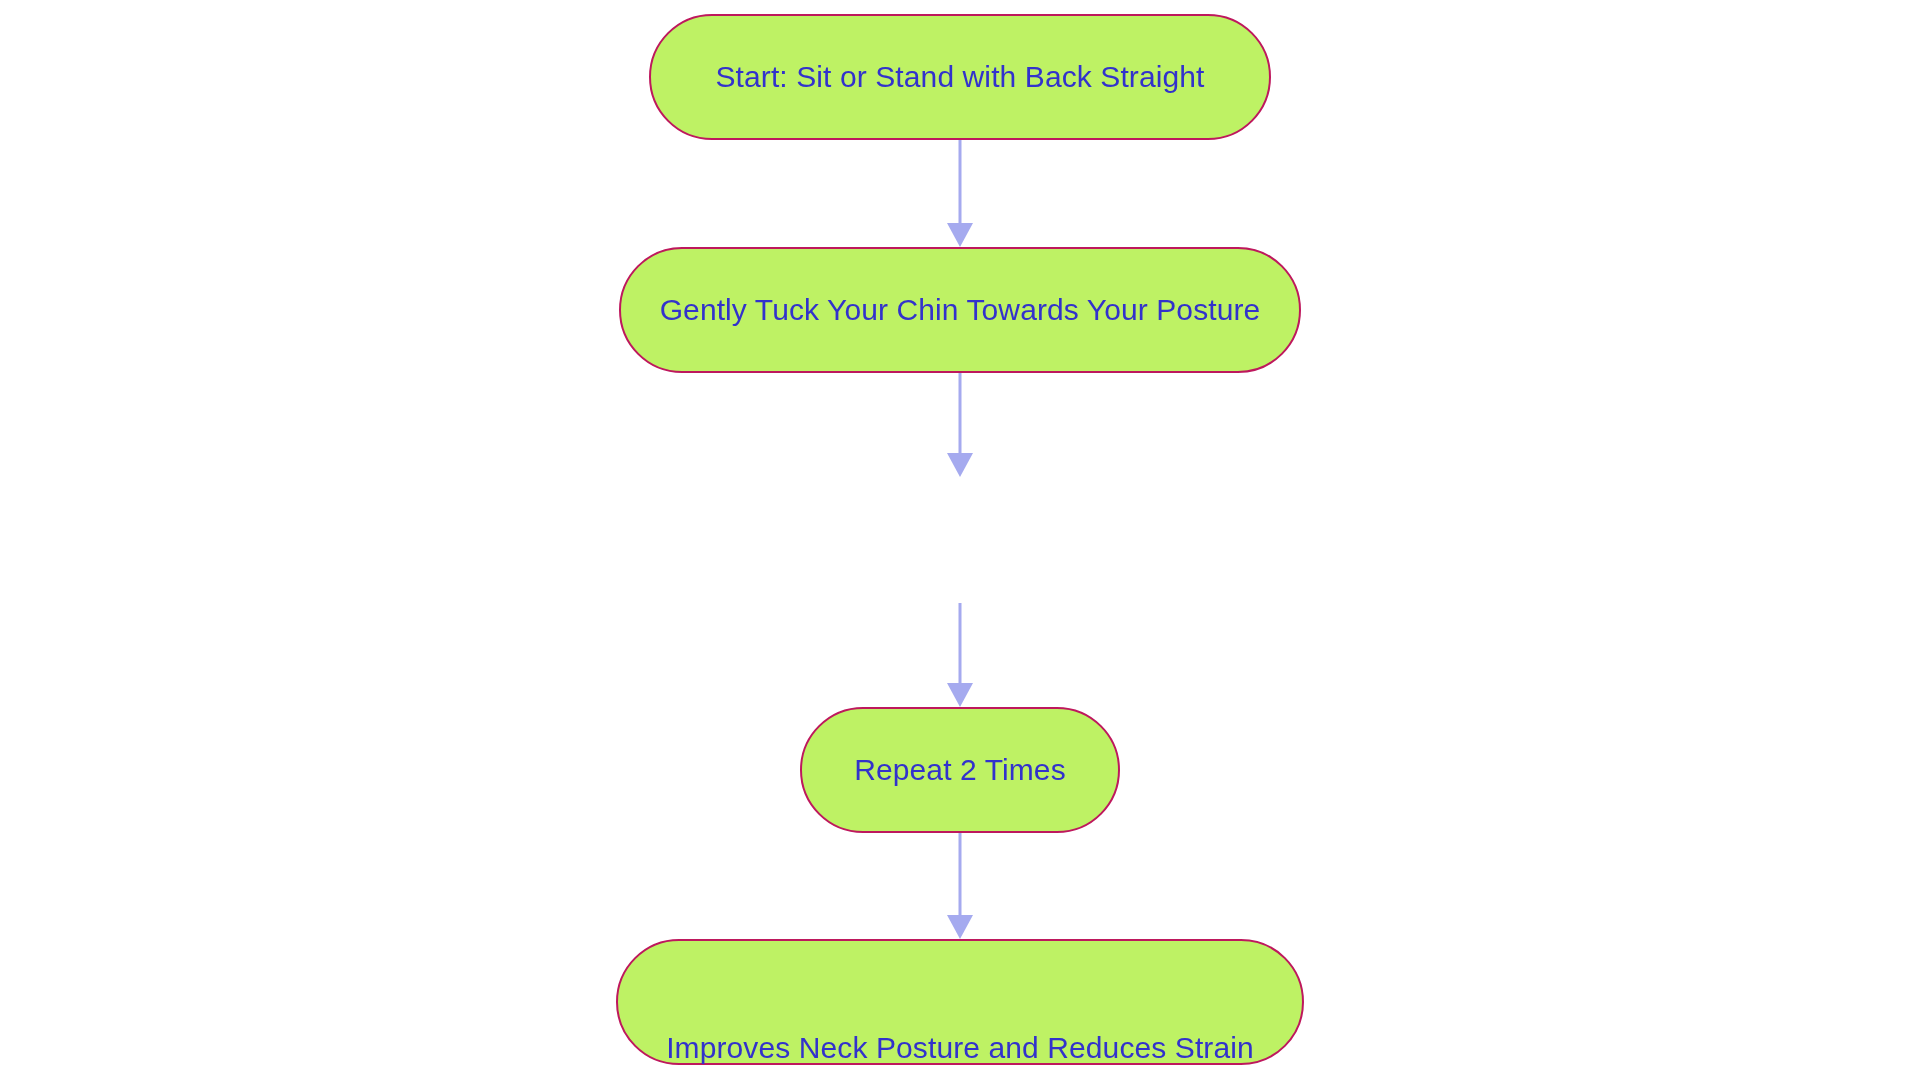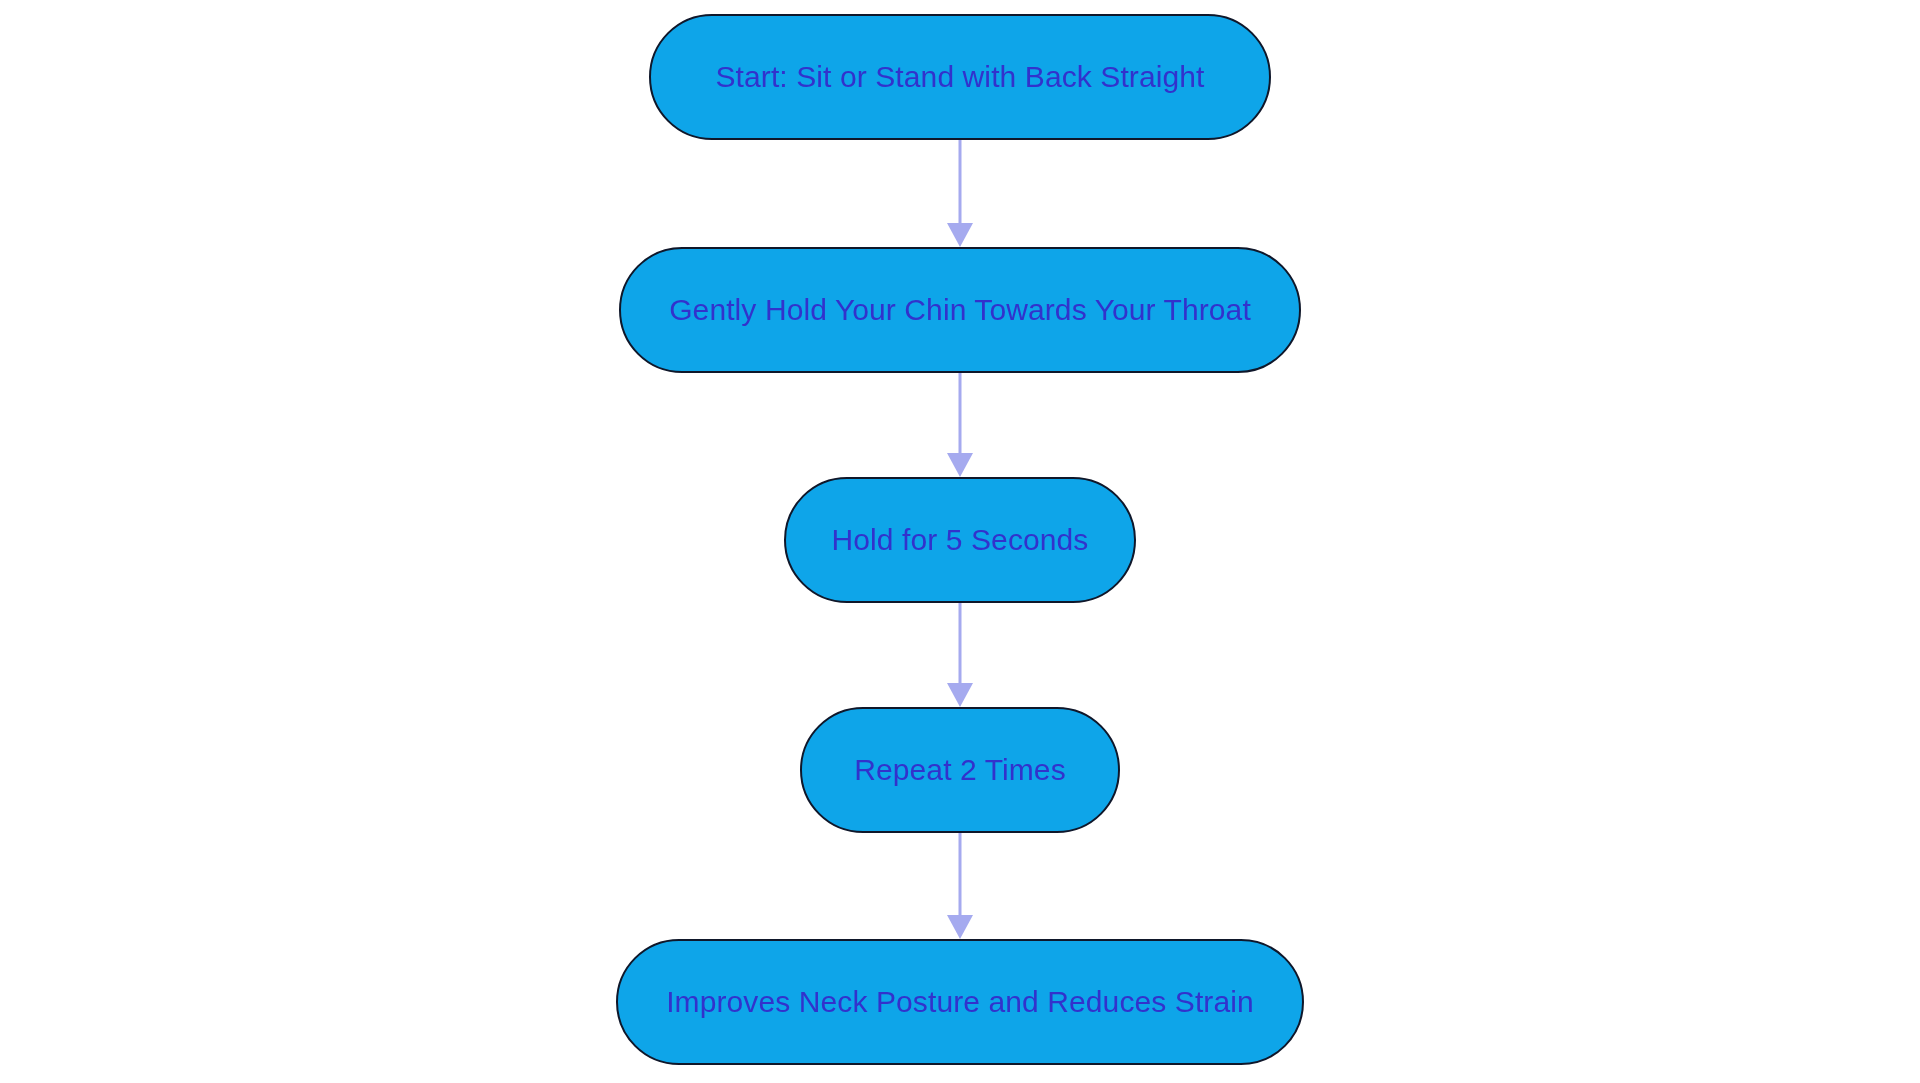--- a/index.html
+++ b/index.html
@@ -21,22 +21,22 @@
     height: 1083px;
     background: #ffffff;
   }
 
   .flow-node {
     position: absolute;
     box-sizing: border-box;
     display: flex;
     align-items: center;
     justify-content: center;
-    background: #0ea5e9;
-    border: 2px solid #0f172a;
+    background: #bef264;
+    border: 2px solid #be185d;
     border-radius: 64px;
     height: 126px;
     transform: translateX(-50%);
     left: 960px;
   }
 
   .flow-node-label {
     color: #3232cc;
     font-size: 30px;
     font-weight: 400;
@@ -44,21 +44,21 @@
     white-space: nowrap;
     line-height: 1;
     text-align: center;
   }
 
   
   #node-0 { top: 14px;  width: 622px; }
   #node-1 { top: 247px; width: 682px; }
   #node-2 { top: 477px; width: 352px; }
   #node-3 { top: 707px; width: 320px; }
-  #node-4 { top: 939px; width: 688px; }
+  #node-4 { top: 939px; width: 688px; align-items: flex-end; }
 
   .flow-edge {
     position: absolute;
     left: 960px;
     transform: translateX(-50%);
     width: 26px;
   }
   .flow-edge .edge-line {
     position: absolute;
     left: 50%;
@@ -97,31 +97,28 @@
   <div class="flow-node" id="node-0">
     <span class="flow-node-label">Start: Sit or Stand with Back Straight</span>
   </div>
 
   <div class="flow-edge" id="edge-0">
     <div class="edge-line"></div>
     <div class="edge-arrowhead"></div>
   </div>
 
   <div class="flow-node" id="node-1">
-    <span class="flow-node-label">Gently Hold Your Chin Towards Your Throat</span>
+    <span class="flow-node-label">Gently Tuck Your Chin Towards Your Posture</span>
   </div>
 
   <div class="flow-edge" id="edge-1">
     <div class="edge-line"></div>
     <div class="edge-arrowhead"></div>
   </div>
 
-  <div class="flow-node" id="node-2">
-    <span class="flow-node-label">Hold for 5 Seconds</span>
-  </div>
 
   <div class="flow-edge" id="edge-2">
     <div class="edge-line"></div>
     <div class="edge-arrowhead"></div>
   </div>
 
   <div class="flow-node" id="node-3">
     <span class="flow-node-label">Repeat 2 Times</span>
   </div>
 

